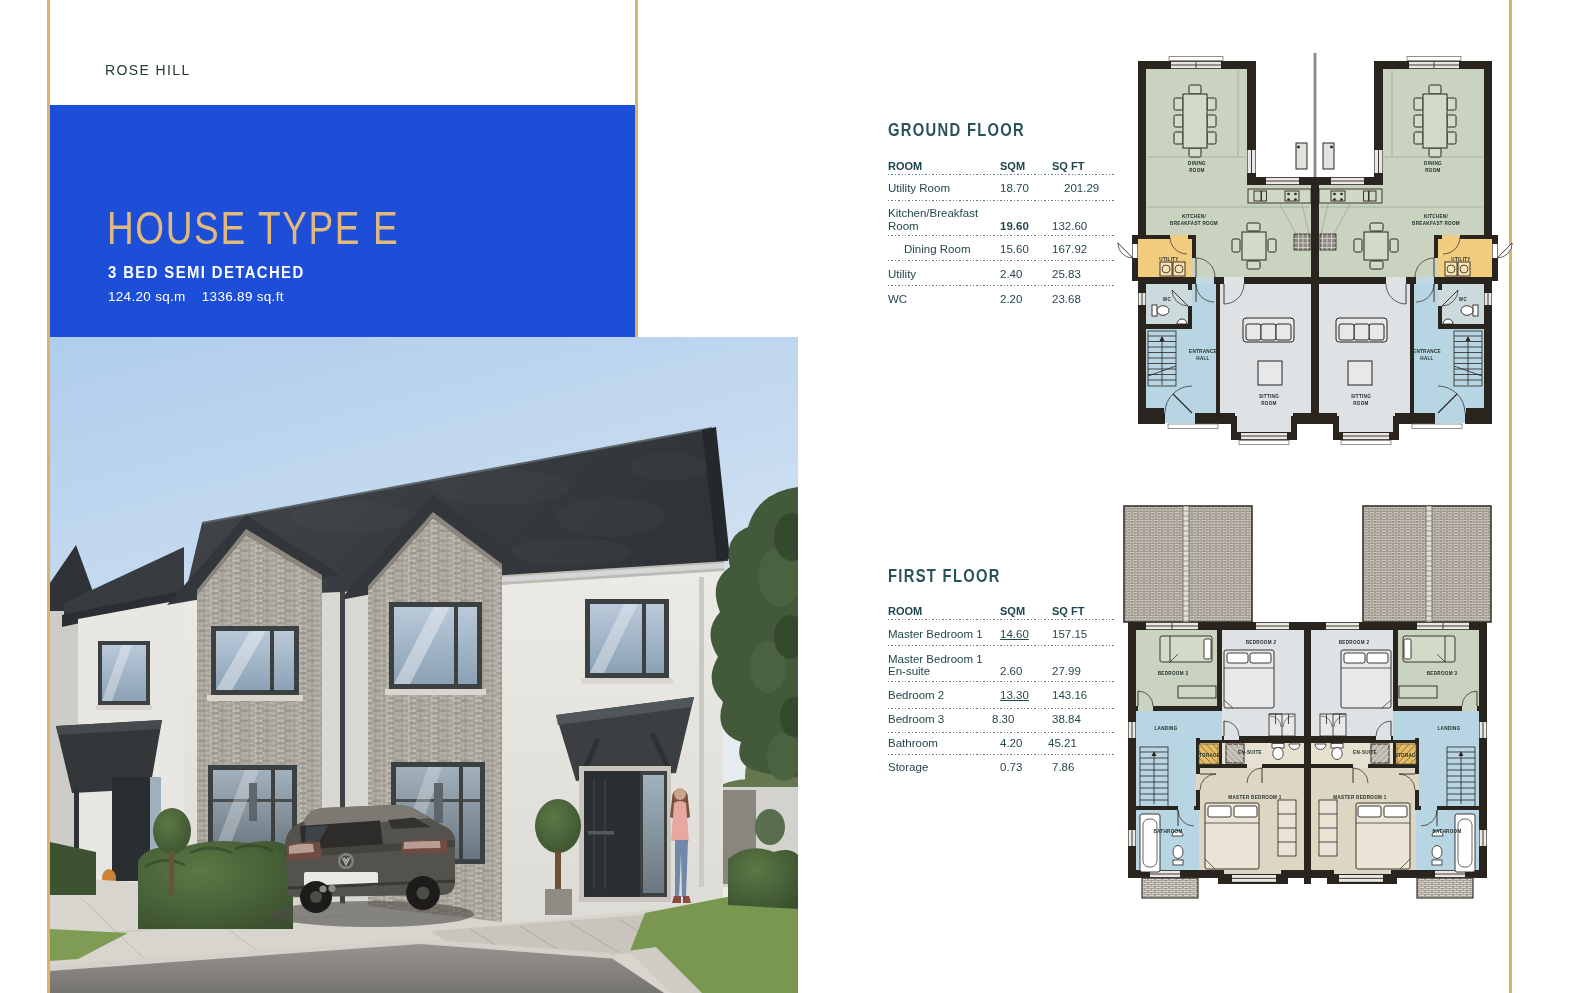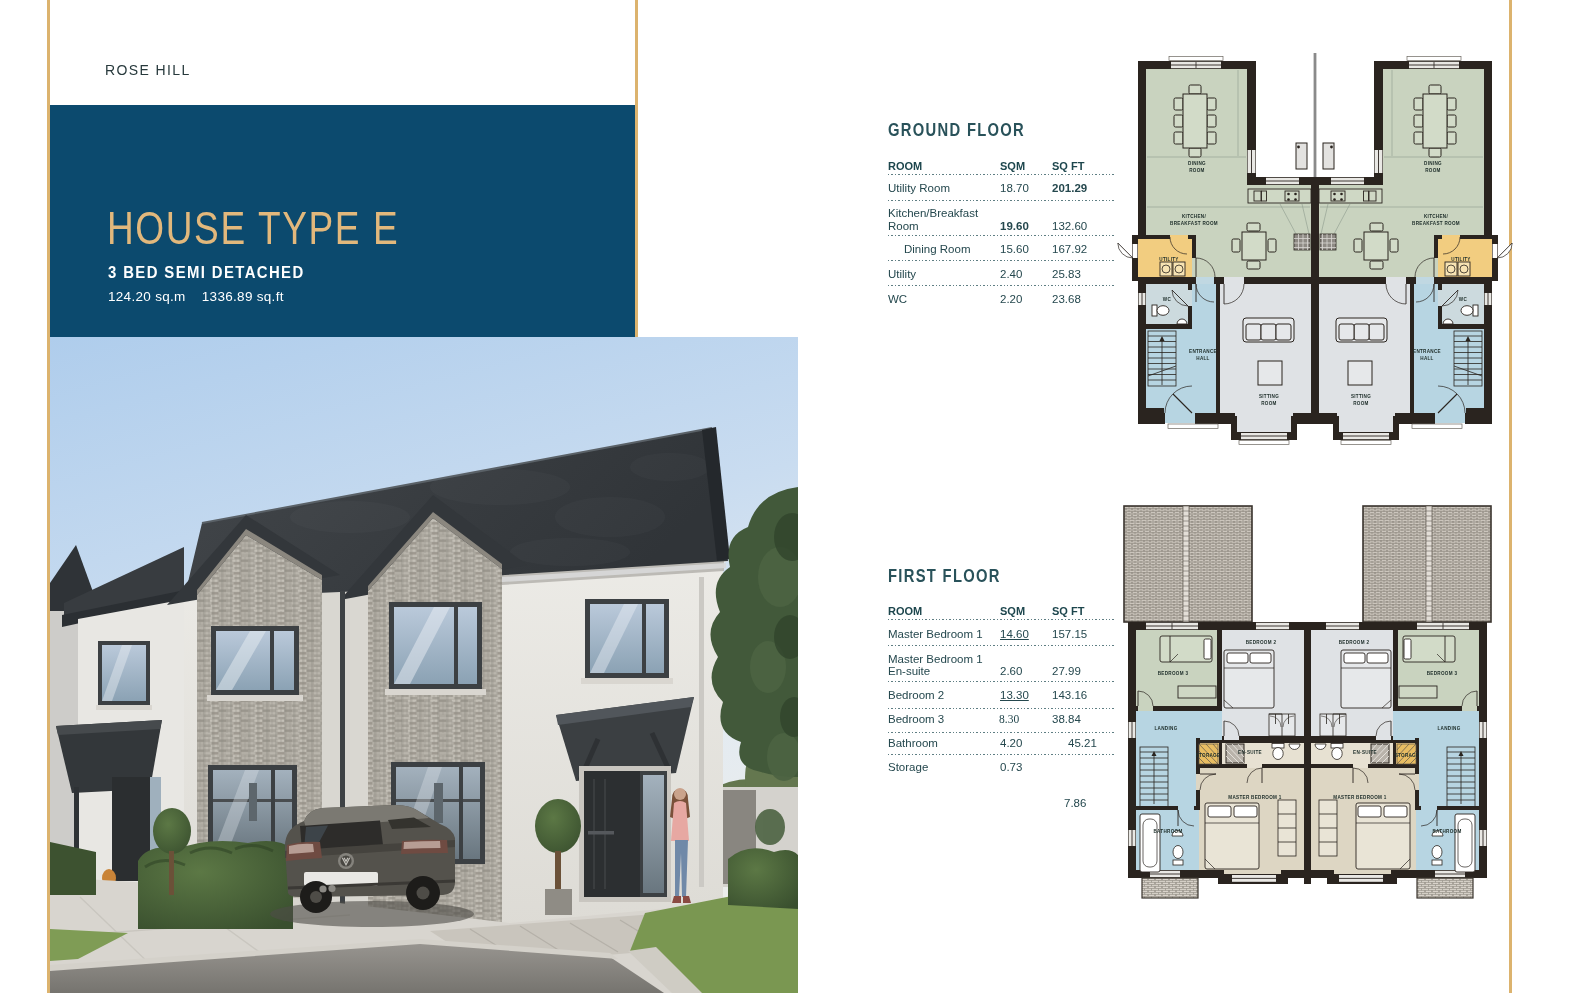--- a/index.html
+++ b/index.html
@@ -12,21 +12,21 @@
 <body>
 
 <div class="abs" style="left:47px;top:0;width:3px;height:993px;background:#dcb36e;"></div>
 
 <div class="abs" style="left:635px;top:0;width:3px;height:338px;background:#dcb36e;"></div>
 
 <div class="abs" style="left:1509px;top:0;width:3px;height:993px;background:#dcb36e;"></div>
 
 <div class="abs" style="left:105px;top:62px;font-size:14px;letter-spacing:1.4px;color:#27393c;font-weight:400;">ROSE HILL</div>
 
-<div class="abs" style="left:50px;top:105px;width:585px;height:233px;background:#0c4a6e;">
+<div class="abs" style="left:50px;top:105px;width:585px;height:233px;background:#1d4ed8;">
 
   <div class="abs" style="left:57px;top:96px;font-size:46px;letter-spacing:2px;color:#e2b87c;font-weight:400;transform:scaleX(0.805);transform-origin:0 0;white-space:nowrap;">HOUSE TYPE E</div>
 
   <div class="abs" style="left:58px;top:159px;font-size:16px;letter-spacing:1.5px;color:#ffffff;font-weight:700;transform:scaleX(0.93);transform-origin:0 0;white-space:nowrap;">3 BED SEMI DETACHED</div>
 
   <div class="abs" style="left:58px;top:184px;font-size:13.5px;letter-spacing:0.3px;color:#ffffff;white-space:nowrap;">124.20 sq.m&nbsp;&nbsp;&nbsp;&nbsp;1336.89 sq.ft</div>
 </div>
 
 <div class="abs" id="photo" style="left:50px;top:337px;width:748px;height:656px;">
 <svg width="748" height="656" viewBox="0 0 748 656" xmlns="http://www.w3.org/2000/svg">
@@ -319,21 +319,21 @@
   <div class="abs" style="top:40px;font-size:11px;font-weight:700;color:#1d464d;">
       <span class="abs" style="left:0;white-space:nowrap;">ROOM</span>
       <span class="abs" style="left:112px;">SQM</span>
       <span class="abs" style="left:164px;white-space:nowrap;">SQ FT</span>
     </div>
   <div class="abs dot" style="top:54px;"></div>
 
   <div class="abs" style="top:62px;">
       <span class="abs" style="left:0;white-space:nowrap;">Utility Room</span>
       <span class="abs" style="left:112px;">18.70</span>
-      <span class="abs" style="left:164px;font-weight:bold;">201.29</span>
+      <span class="abs" style="left:176px;">201.29</span>
     </div>
   <div class="abs dot" style="top:80px;"></div>
 
   <div class="abs" style="top:87px;">
       <span class="abs" style="left:0;white-space:nowrap;">Kitchen/Breakfast</span>
     </div>
   <div class="abs" style="top:100px;">
       <span class="abs" style="left:0;white-space:nowrap;">Room</span>
       <span class="abs" style="left:112px;font-weight:bold;">19.60</span>
       <span class="abs" style="left:164px;">132.60</span>
@@ -391,36 +391,36 @@
 
   <div class="abs" style="top:123px;">
       <span class="abs" style="left:0;white-space:nowrap;">Bedroom 2</span>
       <span class="abs" style="left:112px;text-decoration:underline;">13.30</span>
       <span class="abs" style="left:164px;">143.16</span>
     </div>
   <div class="abs dot" style="top:142px;"></div>
 
   <div class="abs" style="top:147px;">
       <span class="abs" style="left:0;white-space:nowrap;">Bedroom 3</span>
-      <span class="abs" style="left:111px;font-family:Liberation Serif, serif;">8.30</span>
+      <span class="abs" style="left:104px;">8.30</span>
       <span class="abs" style="left:164px;">38.84</span>
     </div>
   <div class="abs dot" style="top:166px;"></div>
 
   <div class="abs" style="top:171px;">
       <span class="abs" style="left:0;white-space:nowrap;">Bathroom</span>
       <span class="abs" style="left:112px;">4.20</span>
-      <span class="abs" style="left:180px;text-align:right;">45.21</span>
+      <span class="abs" style="left:160px;text-align:right;">45.21</span>
     </div>
   <div class="abs dot" style="top:188px;"></div>
 
   <div class="abs" style="top:195px;">
       <span class="abs" style="left:0;white-space:nowrap;">Storage</span>
       <span class="abs" style="left:112px;">0.73</span>
-      <span class="abs" style="left:176px;margin-top:36px;">7.86</span>
+      <span class="abs" style="left:164px;">7.86</span>
     </div>
 </div>
 
 <div class="abs" id="plan-gf" style="left:1130px;top:52px;width:370px;height:392px;">
 <svg width="370" height="392" viewBox="0 0 370 392" xmlns="http://www.w3.org/2000/svg" style="overflow:visible">
 
 <g id="gfL">
 
   <path d="M16,17 H117 V133 H181 V225 H16 Z" fill="#c9d3bf"></path>
 

